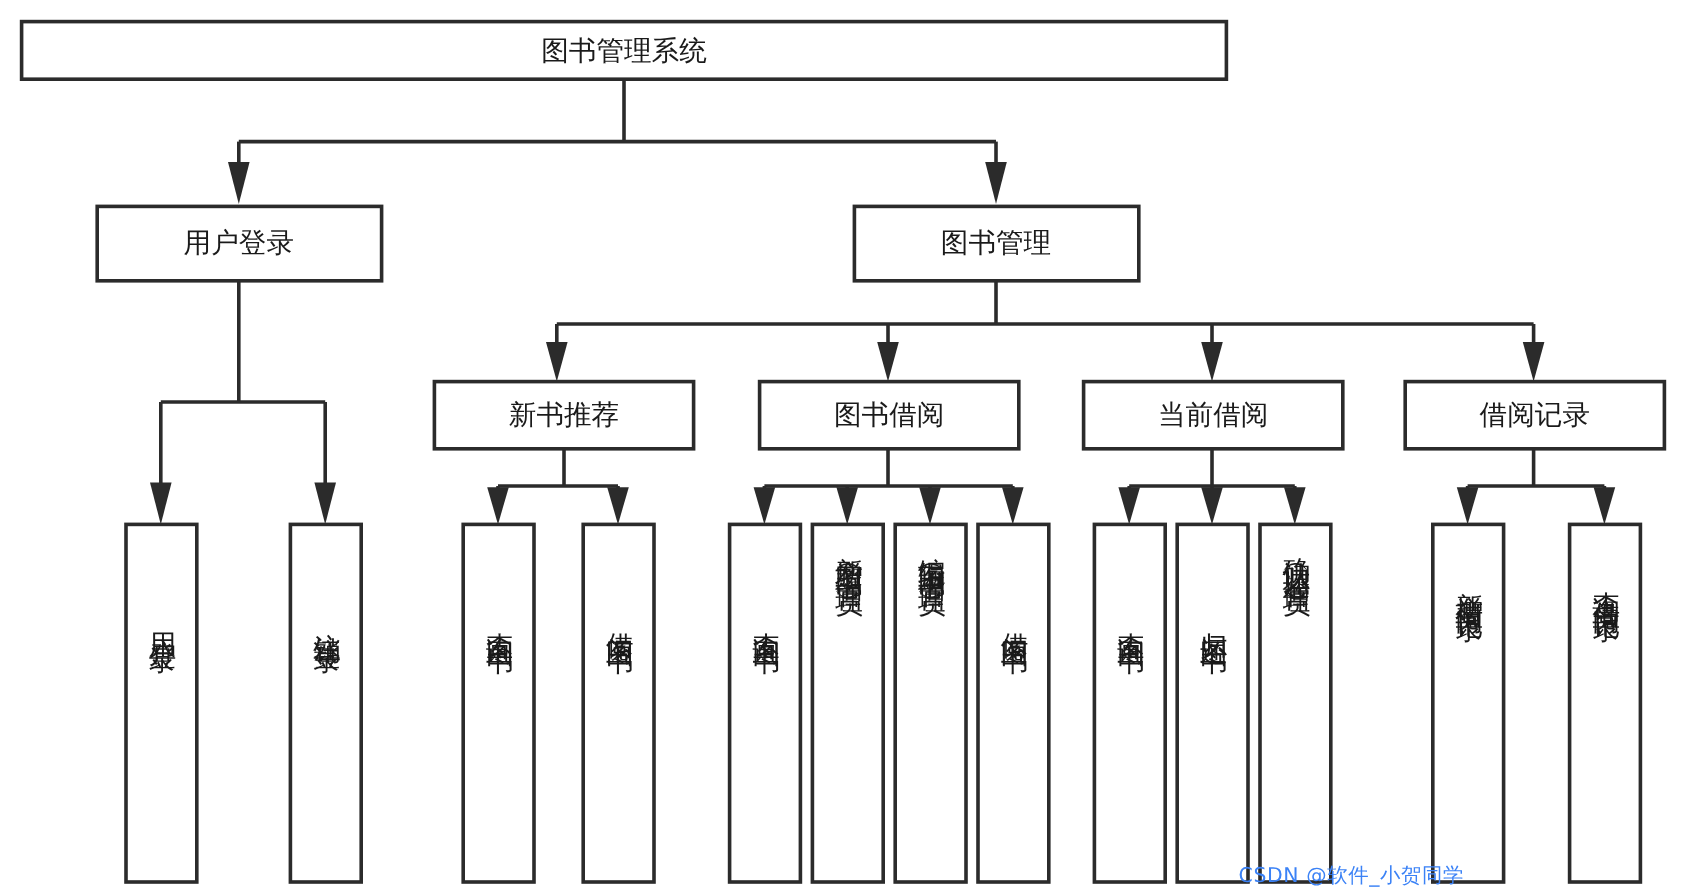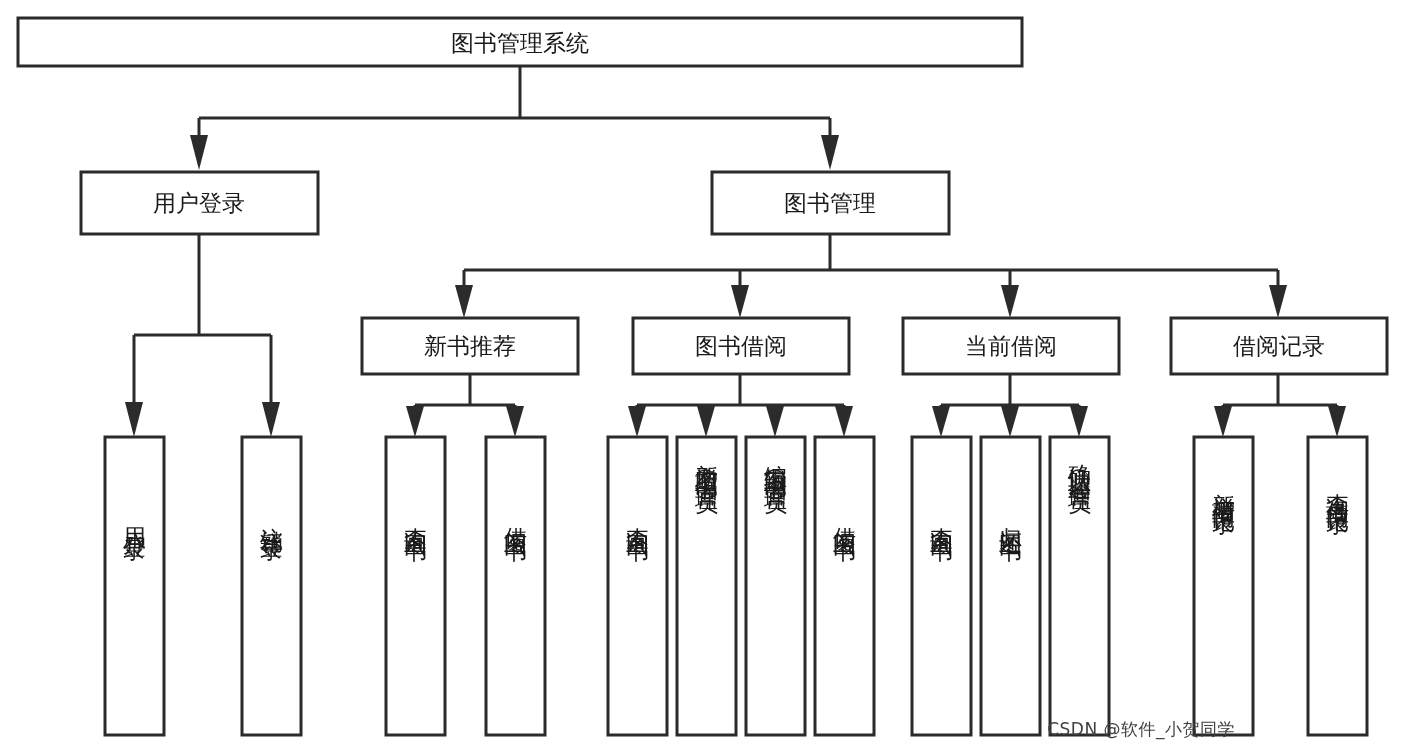--- a/index.html
+++ b/index.html
@@ -60,25 +60,25 @@
     text-orientation: upright;
     font-family: "DejaVu Sans", "Liberation Sans", sans-serif;
     font-size: 23px;
     line-height: 1;
     letter-spacing: 4px;
     color: #1a1a1a;
     white-space: nowrap;
   }
   .watermark {
     position: absolute;
-    right: 9px;
+    right: 24px;
     bottom: 6px;
     font-family: "DejaVu Sans", "Liberation Sans", sans-serif;
     font-size: 17px;
-    color: #404040;
+    color: #3b82f6;
     letter-spacing: 0.5px;
     white-space: nowrap;
   }
 </style>
 </head>
 <body>
 
 <div id="diagram-root">
 
   <svg id="flow" viewBox="0 0 1405 747">

